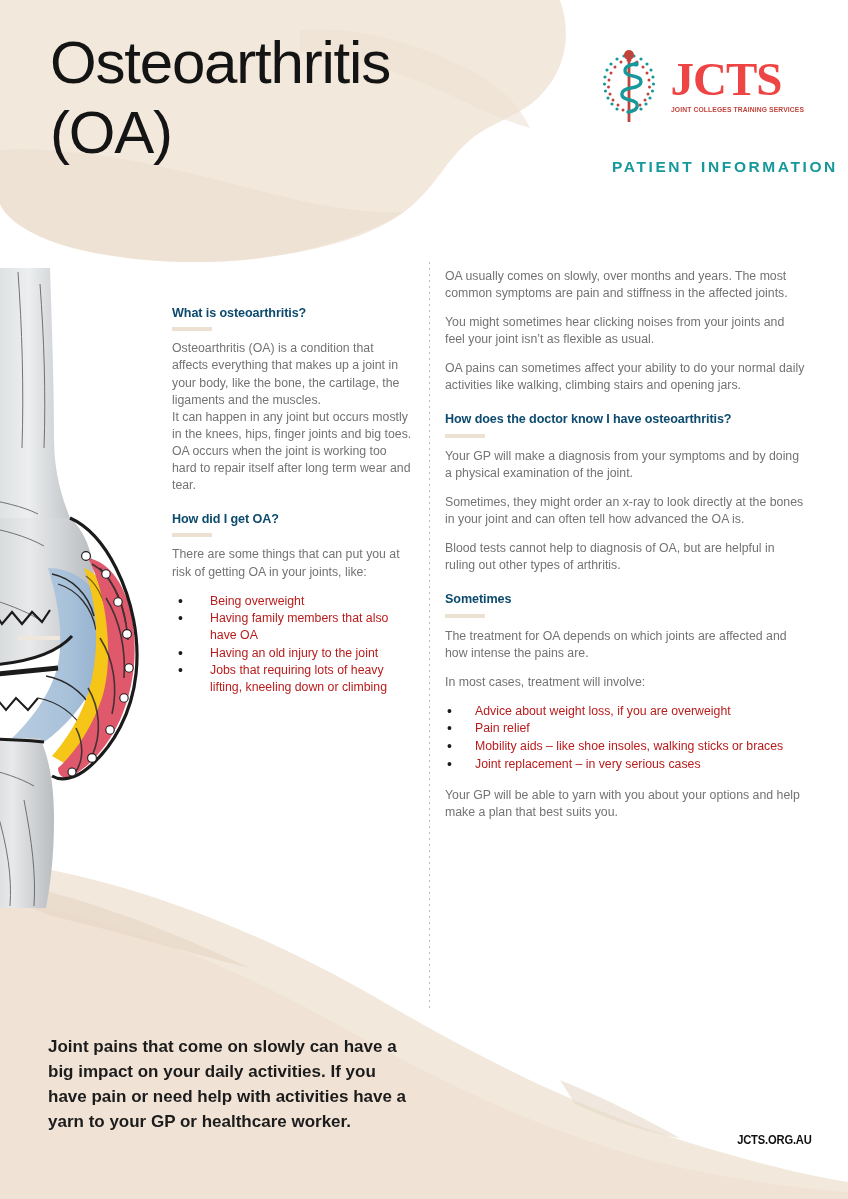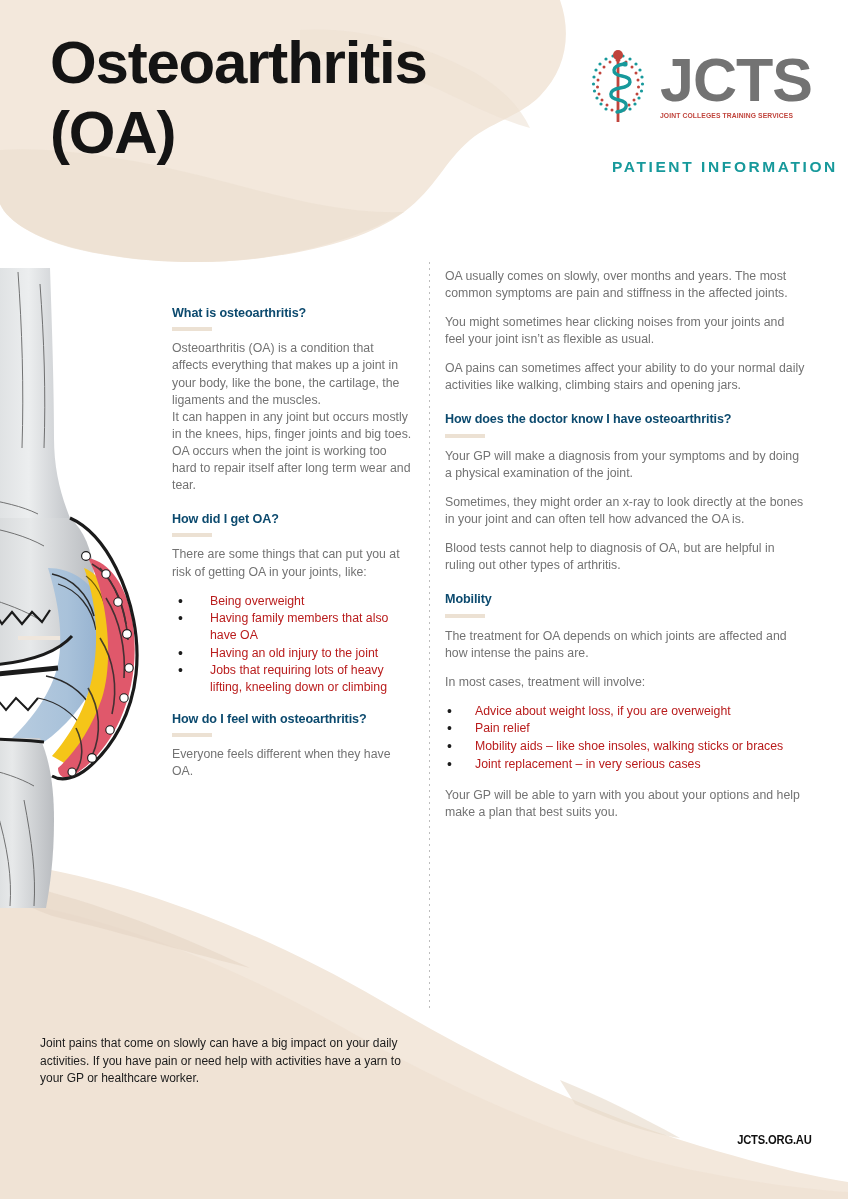--- a/index.html
+++ b/index.html
@@ -13,32 +13,32 @@
 
   
   .blob-layer { position: absolute; inset: 0; pointer-events: none; }
   .blob-layer svg { position: absolute; inset: 0; width: 848px; height: 1199px; }
 
   
   .title {
     position: absolute; left: 50px; top: 28px;
     width: 520px;
     font-size: 60px; line-height: 1.16;
-    font-weight: 700; letter-spacing: -1.2px;
+    font-weight: 400; letter-spacing: -1.2px;
     color: #141414;
   }
 
   .logo-block { position: absolute; right: 36px; top: 44px; width: 200px; }
   .logo-row { display: flex; align-items: center; justify-content: flex-end; gap: 8px; }
   .emblem { width: 68px; height: 84px; flex: 0 0 auto; }
   .logo-text { display: flex; flex-direction: column; align-items: flex-start; }
   .logo-word {
-    font-family: Liberation Sans, sans-serif;
-    font-size: 61px; font-weight: 700; letter-spacing: -1px;
-    color: #737373; line-height: 0.92;
+    font-family: Liberation Serif, serif;
+    font-size: 47px; font-weight: 700; letter-spacing: -1px;
+    color: #ef4444; line-height: 0.92;
   }
   .logo-tag {
     font-size: 7.2px; font-weight: 700; letter-spacing: 0.12px;
     color: #c0443c; transform: scaleX(0.94); transform-origin: left center;
     white-space: nowrap; margin-top: 3px;
   }
   .patient-info {
     margin-top: 30px; text-align: right;
     font-size: 15.5px; font-weight: 700; letter-spacing: 2.6px;
     color: #17999b; white-space: nowrap;
@@ -82,22 +82,22 @@
   }
   ul.bullets li::before {
     content: "•"; position: absolute; left: 6px; top: -1px;
     font-size: 14px; color: #1c1c1c;
   }
   .col-right ul.bullets li { padding-left: 30px; }
   .col-right ul.bullets li::before { left: 2px; }
 
   
   .footer-msg {
-    position: absolute; left: 40px; top: 1035px; width: 370px;
-    font-size: 12px; line-height: 1.47; color: #1c1c1c;
+    position: absolute; left: 48px; top: 1035px; width: 370px;
+    font-size: 17px; line-height: 1.47; color: #1c1c1c; font-weight: bold;
   }
   .footer-url {
     position: absolute; right: 36px; top: 1132px;
     font-size: 13px; font-weight: 700; letter-spacing: -0.2px;
     color: #111; transform: scaleX(0.86); transform-origin: right center;
     white-space: nowrap;
   }
 </style>
 </head>
 <body>
@@ -301,44 +301,39 @@
       <div class="rule"></div>
       <p class="body">There are some things that can put you at risk of getting OA in your joints, like:</p>
       <ul class="bullets">
         <li>Being overweight</li>
         <li>Having family members that also have OA</li>
         <li>Having an old injury to the joint</li>
         <li>Jobs that requiring lots of heavy lifting, kneeling down or climbing</li>
       </ul>
     </section>
 
-    <section>
-      <h2 class="sec">How do I feel with osteoarthritis?</h2>
-      <div class="rule"></div>
-      <p class="body">Everyone feels different when they have OA.</p>
-    </section>
 
   </div>
 
   <div class="col col-right">
 
     <p class="body">OA usually comes on slowly, over months and years. The most common symptoms are pain and stiffness in the affected joints.</p>
     <p class="body">You might sometimes hear clicking noises from your joints and feel your joint isn’t as flexible as usual.</p>
     <p class="body gap">OA pains can sometimes affect your ability to do your normal daily activities like walking, climbing stairs and opening jars.</p>
 
     <section>
       <h2 class="sec">How does the doctor know I have osteoarthritis?</h2>
       <div class="rule"></div>
       <p class="body">Your GP will make a diagnosis from your symptoms and by doing a physical examination of the joint.</p>
       <p class="body">Sometimes, they might order an x-ray to look directly at the bones in your joint and can often tell how advanced the OA is.</p>
       <p class="body gap">Blood tests cannot help to diagnosis of OA, but are helpful in ruling out other types of arthritis.</p>
     </section>
 
     <section>
-      <h2 class="sec">Mobility</h2>
+      <h2 class="sec">Sometimes</h2>
       <div class="rule"></div>
       <p class="body">The treatment for OA depends on which joints are affected and how intense the pains are.</p>
       <p class="body">In most cases, treatment will involve:</p>
       <ul class="bullets">
         <li>Advice about weight loss, if you are overweight</li>
         <li>Pain relief</li>
         <li>Mobility aids – like shoe insoles, walking sticks or braces</li>
         <li>Joint replacement – in very serious cases</li>
       </ul>
       <p class="body">Your GP will be able to yarn with you about your options and help make a plan that best suits you.</p>

